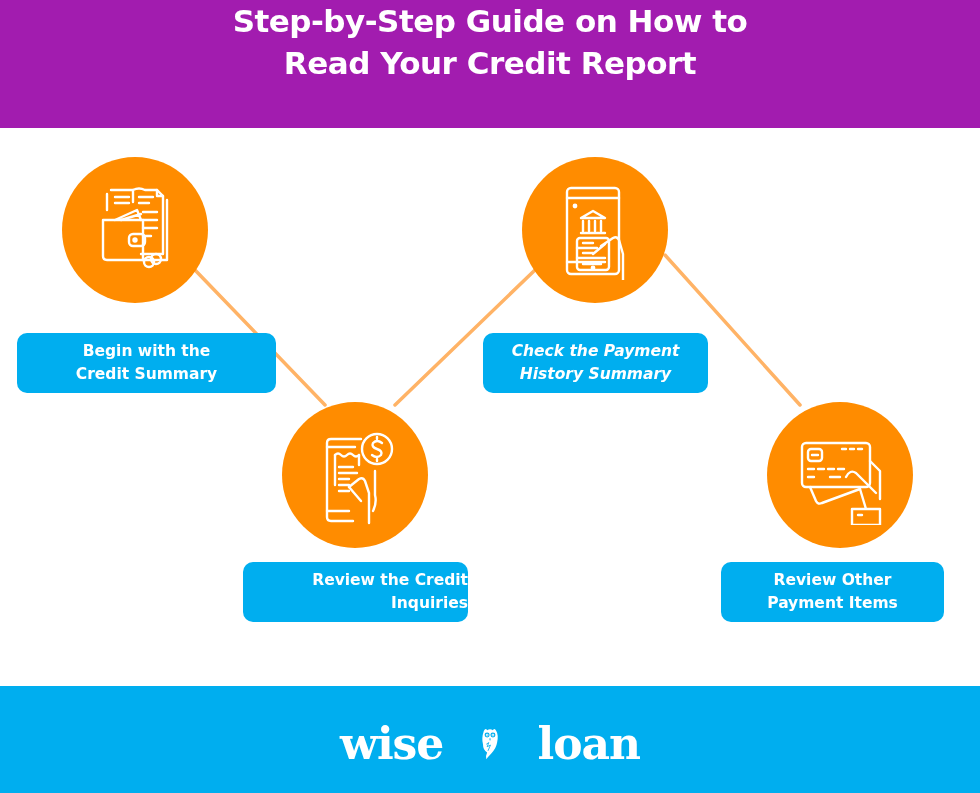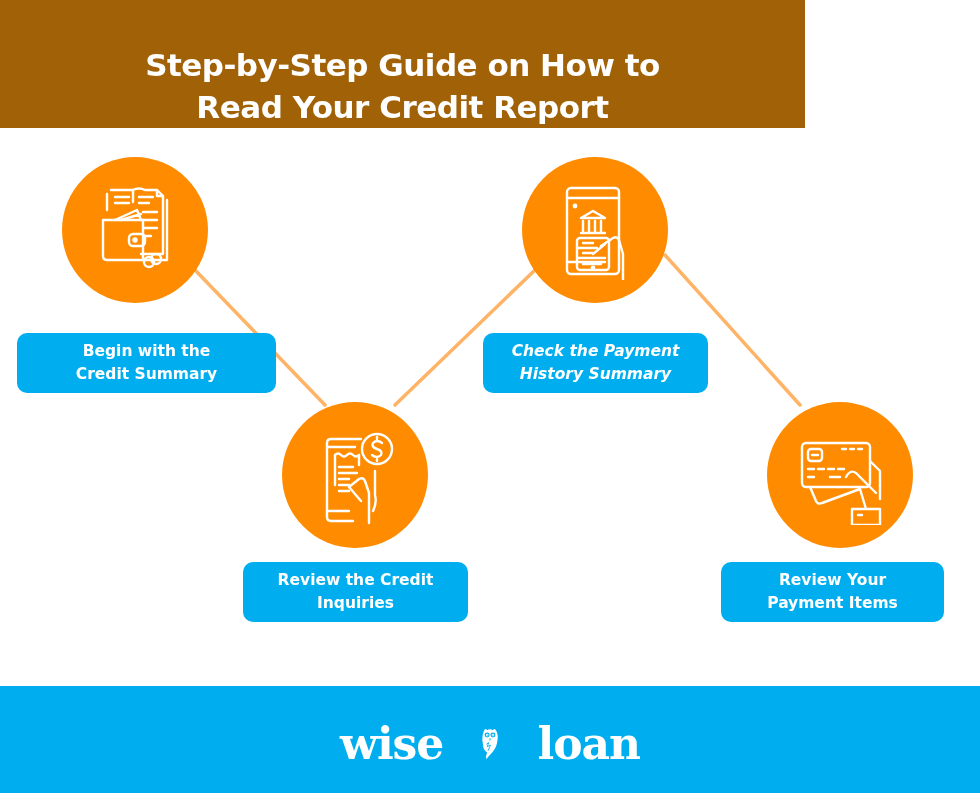--- a/index.html
+++ b/index.html
@@ -1,17 +1,17 @@
 <!DOCTYPE html>
 <html><head>
 <meta charset="utf-8">
 <style>
   html, body { margin:0; padding:0; }
   body { width:980px; height:793px; position:relative; overflow:hidden; background:#ffffff; font-family:"DejaVu Sans", "Liberation Sans", sans-serif; }
-  .header { position:absolute; left:0; top:0; width:805px; height:128px; background:#a16207; display:flex; flex-direction:column; align-items:center; justify-content:flex-end; }
+  .header { position:absolute; left:0; top:0; width:980px; height:128px; background:#a21caf; display:flex; flex-direction:column; align-items:center; justify-content:flex-start; }
   .header .line { color:#fff; font-weight:bold; font-size:31px; line-height:42px; letter-spacing:-0.5px; }
   .footer { position:absolute; left:0; top:686px; width:980px; height:107px; background:#00aeef; }
   .connectors { position:absolute; left:0; top:128px; width:980px; height:558px; }
   .step-circle { position:absolute; width:146px; height:146px; border-radius:50%; background:#ff8c00; }
   .step-circle svg { position:absolute; left:23px; top:23px; width:100px; height:100px; }
   .step-label { position:absolute; background:#00aeef; border-radius:10px; color:#fff; font-weight:bold; font-size:15.5px; line-height:23px; text-align:center; display:flex; flex-direction:column; align-items:center; justify-content:center; }
   .logo { position:absolute; left:340px; top:700px; width:300px; height:86px; display:flex; align-items:center; justify-content:center;gap:33px; }
   .logo .word { color:#fff; font-family:"DejaVu Serif", "Liberation Serif", serif; font-weight:bold; font-size:44px; letter-spacing:-1px; }
   .logo svg { width:58px; height:82px; margin:0 2px; }
 </style>
@@ -56,21 +56,21 @@
     <path d="M22 22 H50 M22 86 H44"></path>
     <path d="M30 30 Q33 27 36 30 Q39 33 42 30 Q45 27 48 30 Q51 33 54 30"></path>
     <path d="M30 30 V60 M54 30 V40"></path>
     <path d="M34 42 H48 M34 48 H52 M34 54 H44 M34 60 H44 M34 66 H44"></path>
     <circle cx="72" cy="24" r="15"></circle>
     <path d="M77 18 Q72 14 68 18 Q66 22 72 24 Q78 26 76 30 Q72 34 67 30 M72 12 V14 M72 34 V36"></path>
     <path d="M44 62 L54 54 Q58 52 60 56 L64 68 V98 M70 46 V70 Q72 78 68 86"></path>
     <path d="M44 62 L56 76"></path>
   </svg>
 </div>
-<div class="step-label" style="left:243px; top:562px; width:225px; height:60px;">
+<div class="step-label" style="left:243px; top:562px; width:225px; height:60px;align-items:flex-end;">
   <span>Review the Credit</span>
   <span>Inquiries</span>
 </div>
 
 <div class="step-circle" style="left:522px; top:157px;">
   <svg viewBox="0 0 100 100" fill="none" stroke="#fff" stroke-width="2.4" stroke-linejoin="round" stroke-linecap="round">
     <rect x="22" y="8" width="52" height="86" rx="4"></rect>
     <path d="M22 18 H74 M22 82 H60"></path>
     <circle cx="30" cy="26" r="1.2" fill="#fff"></circle>
     <circle cx="48" cy="88" r="1.2" fill="#fff"></circle>
@@ -91,21 +91,21 @@
     <rect x="12" y="18" width="68" height="44" rx="4"></rect>
     <rect x="18" y="24" width="14" height="12" rx="3"></rect>
     <path d="M22 30 H28 M52 24 H56 M60 24 H64 M68 24 H72 M18 44 H24 M28 44 H34 M38 44 H44 M48 44 H54 M18 52 H24 M40 52 H50"></path>
     <path d="M20 62 L26 76 Q28 80 32 78 L70 64"></path>
     <path d="M56 52 Q60 44 66 48 L86 68 M80 36 L90 46 V74"></path>
     <path d="M70 64 L76 84 M62 84 H90 V100 H62 Z"></path>
     <path d="M68 90 H72"></path>
   </svg>
 </div>
 <div class="step-label" style="left:721px; top:562px; width:223px; height:60px;">
-  <span>Review Your</span>
+  <span>Review Other</span>
   <span>Payment Items</span>
 </div>
 
 <div class="footer"></div>
 <div class="logo">
   <span class="word">wise</span>
   <svg viewBox="0 0 58 82">
     <path d="M14 12 Q18 4 22 10 Q29 6 36 10 Q40 4 44 12 Q50 22 46 40 Q44 54 32 66 Q24 74 20 80 Q18 72 22 64 Q12 58 12 44 Q8 30 14 12 Z" fill="#fff"></path>
     <circle cx="22" cy="22" r="6" fill="#00aeef"></circle>
     <circle cx="36" cy="22" r="6" fill="#00aeef"></circle>

